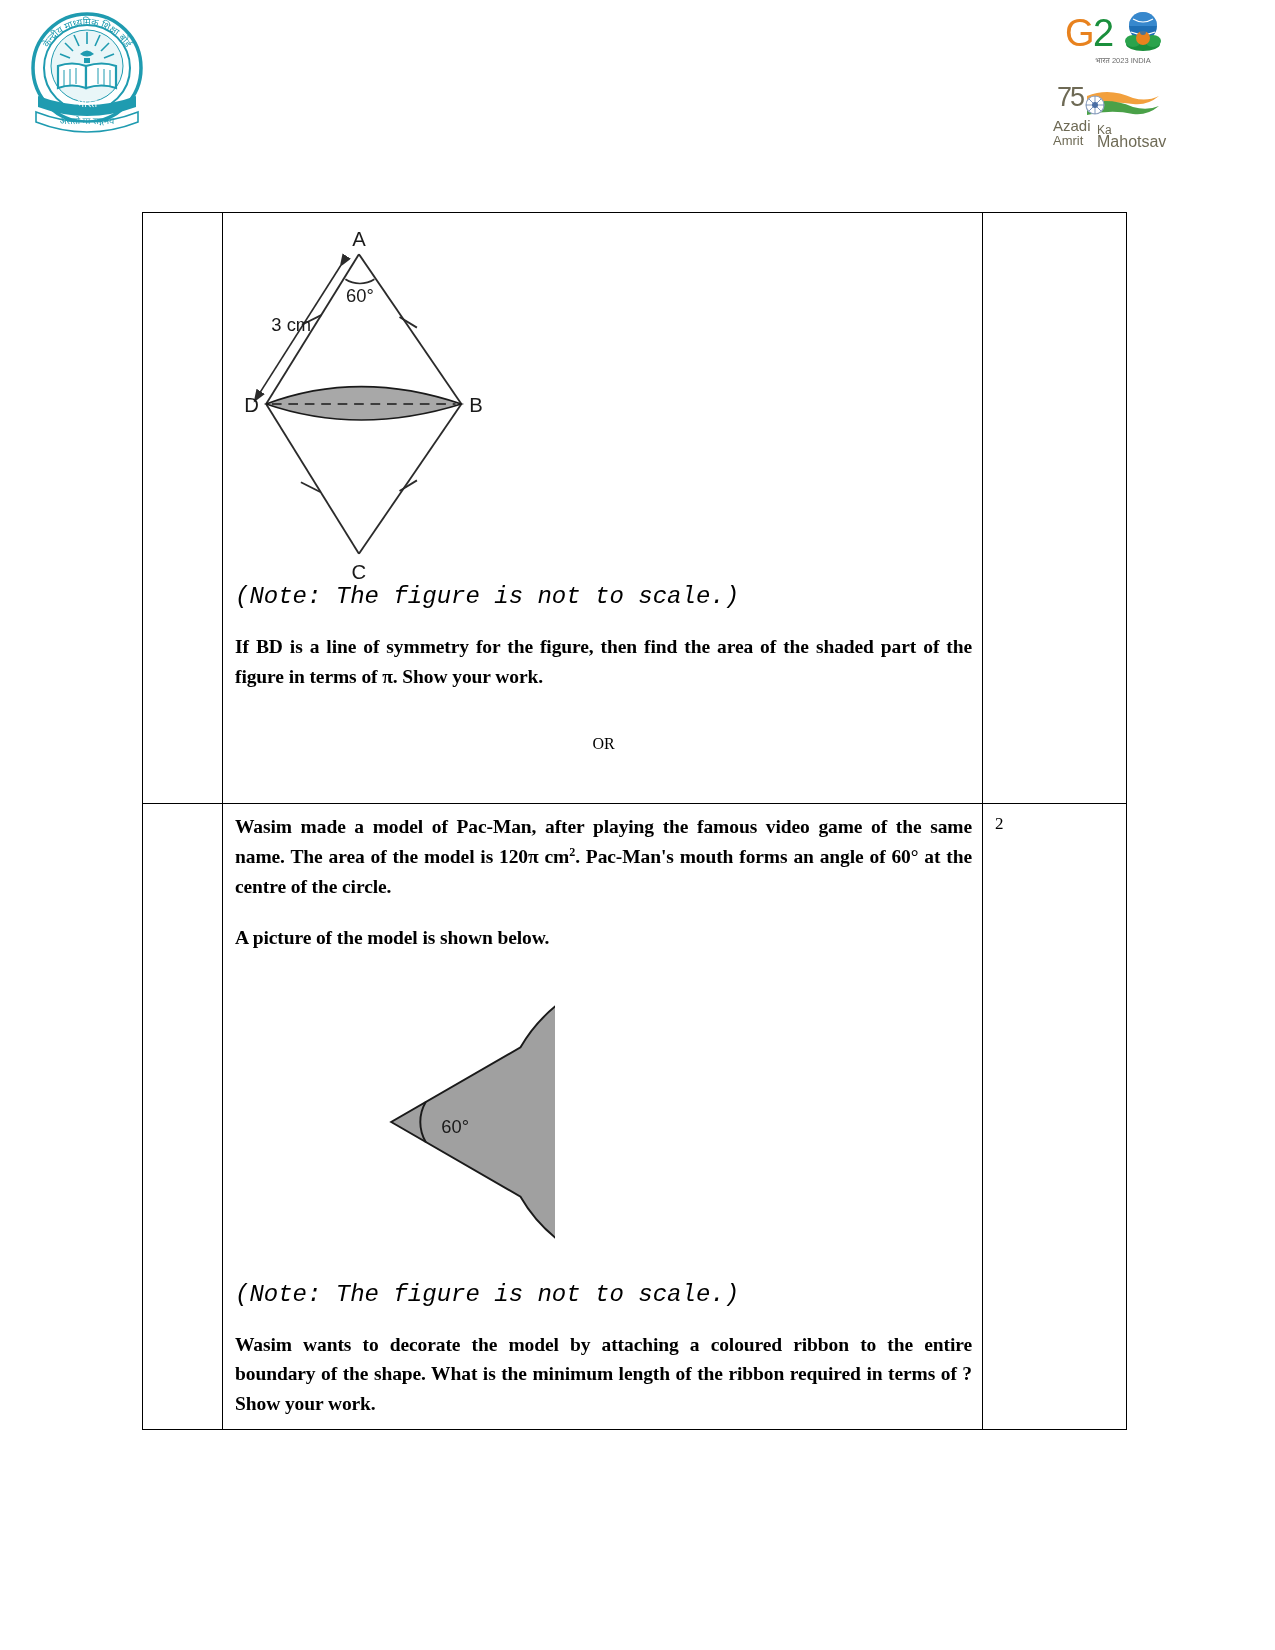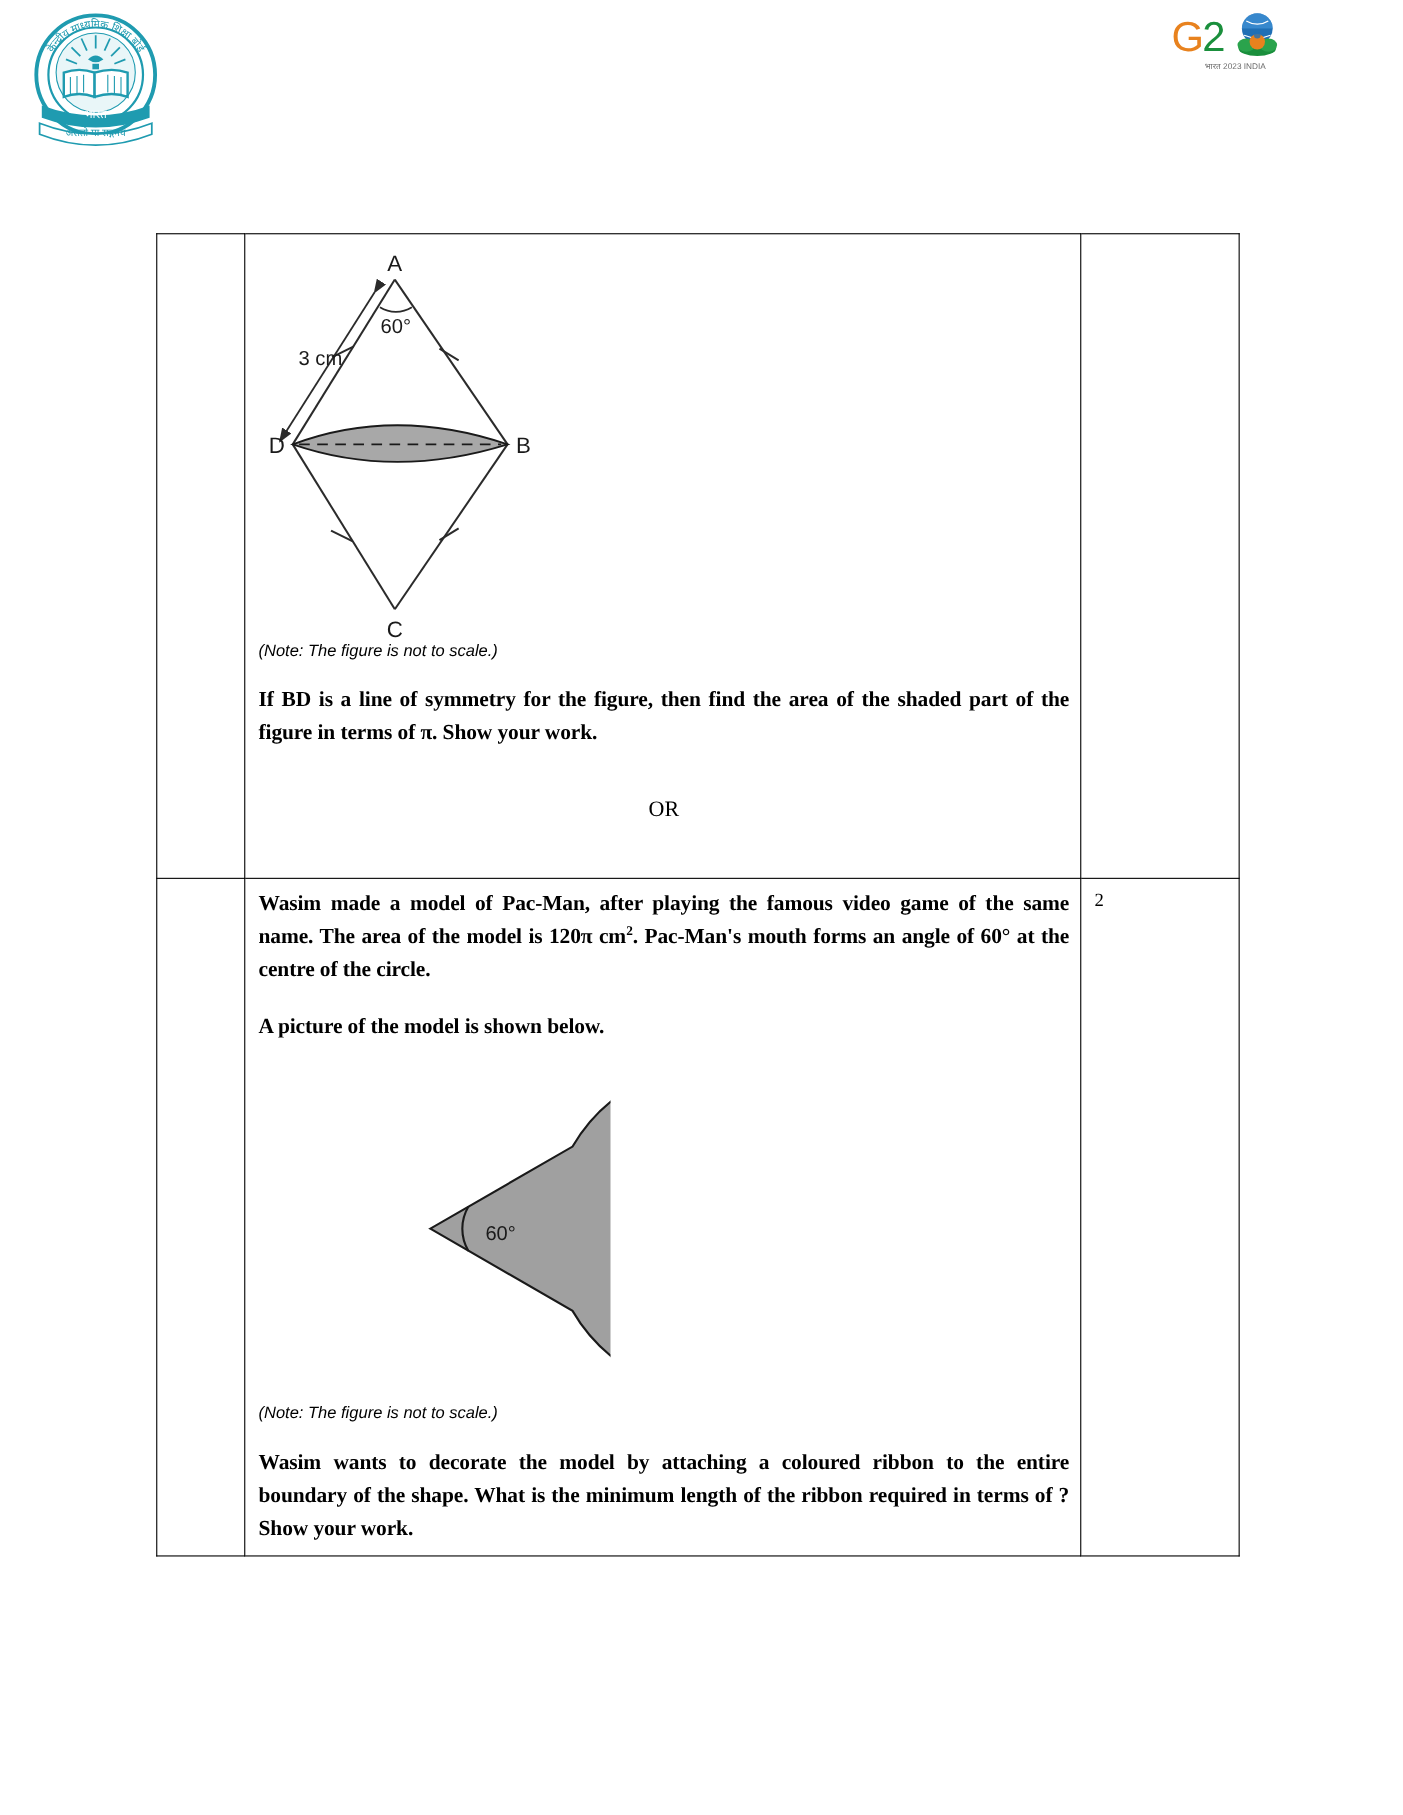--- a/index.html
+++ b/index.html
@@ -76,28 +76,28 @@
     font-family: "Liberation Serif", serif;
     font-size: 19.5px;
     line-height: 1.52;
     text-align: justify;
     margin: 0;
     letter-spacing: -0.1px;
     font-weight: bold;
   }
   .qtext.spaced { margin-top: 22px; }
   .note {
-    font-family: Liberation Sans, sans-serif;
+    font-family: Liberation Mono, monospace;
     font-style: italic;
-    font-size: 15px;
+    font-size: 24px;
     margin: 0;
   }
   .or-line {
     text-align: center;
-    font-size: 20px;
+    font-size: 16px;
     margin: 44px 0 40px 0;
     font-family: "Liberation Serif", serif;
   }
   sup.sq { font-size: 0.62em; vertical-align: super; }
 
   
   .fig-wrap { margin: 0; padding: 0; line-height: 0; }
   .fig-kite  { margin-left: 6px; margin-top: 4px; }
   .fig-pac   { margin-left: 2px; margin-top: 10px; }
 
@@ -179,20 +179,42 @@
           <ellipse cx="90" cy="33" rx="8" ry="6" fill="#2aa34c"></ellipse>
           <ellipse cx="80" cy="30" rx="7" ry="7" fill="#e8821e"></ellipse>
         </g>
 
         <circle cx="80" cy="24" r="3" fill="#1f6fb5" opacity="0.8"></circle>
       </g>
       <text x="60" y="55" font-size="7.5" text-anchor="middle" fill="#6b6b6b" font-family="'Liberation Sans',sans-serif">भारत 2023 INDIA</text>
     </svg>
   </div>
 
+  <div id="azadi-logo">
+    <svg viewBox="0 0 126 70" width="126" height="70" aria-hidden="true">
+      <g>
+        <text x="4" y="28" font-size="27" font-family="'Liberation Sans',sans-serif" fill="#6e6a55" letter-spacing="-2">75</text>
+
+        <path d="M34 18 q22 -9 46 2 q14 4 26 -2 q-12 10 -26 8 q-22 -4 -46 2 z" fill="#f2a03d"></path>
+        <path d="M34 26 q22 -7 46 3 q14 4 26 -1 q-12 10 -26 8 q-22 -5 -46 1 z" fill="#4aa148"></path>
+        <circle cx="42" cy="27" r="9" fill="#ffffff" stroke="#8fa2c0" stroke-width="1.2"></circle>
+        <circle cx="42" cy="27" r="3" fill="#4a6fa5"></circle>
+        <g stroke="#4a6fa5" stroke-width="0.7">
+          <line x1="42" y1="18" x2="42" y2="36"></line>
+            <line x1="33" y1="27" x2="51" y2="27"></line>
+          <line x1="36" y1="21" x2="48" y2="33"></line>
+            <line x1="48" y1="21" x2="36" y2="33"></line>
+        </g>
+      </g>
+      <text x="0" y="53" font-size="15" fill="#6e6a55" font-family="'Liberation Sans',sans-serif">Azadi</text>
+      <text x="44" y="56" font-size="12" fill="#6e6a55" font-family="'Liberation Sans',sans-serif">Ka</text>
+      <text x="0" y="67" font-size="13" fill="#6e6a55" font-family="'Liberation Sans',sans-serif">Amrit</text>
+      <text x="44" y="69" font-size="16" fill="#6e6a55" font-family="'Liberation Sans',sans-serif">Mahotsav</text>
+    </svg>
+  </div>
 </div>
 
 <table id="question-table">
   <colgroup>
     <col class="col-qno">
       <col class="col-body">
       <col class="col-mark">
   </colgroup>
   <tbody>
 

